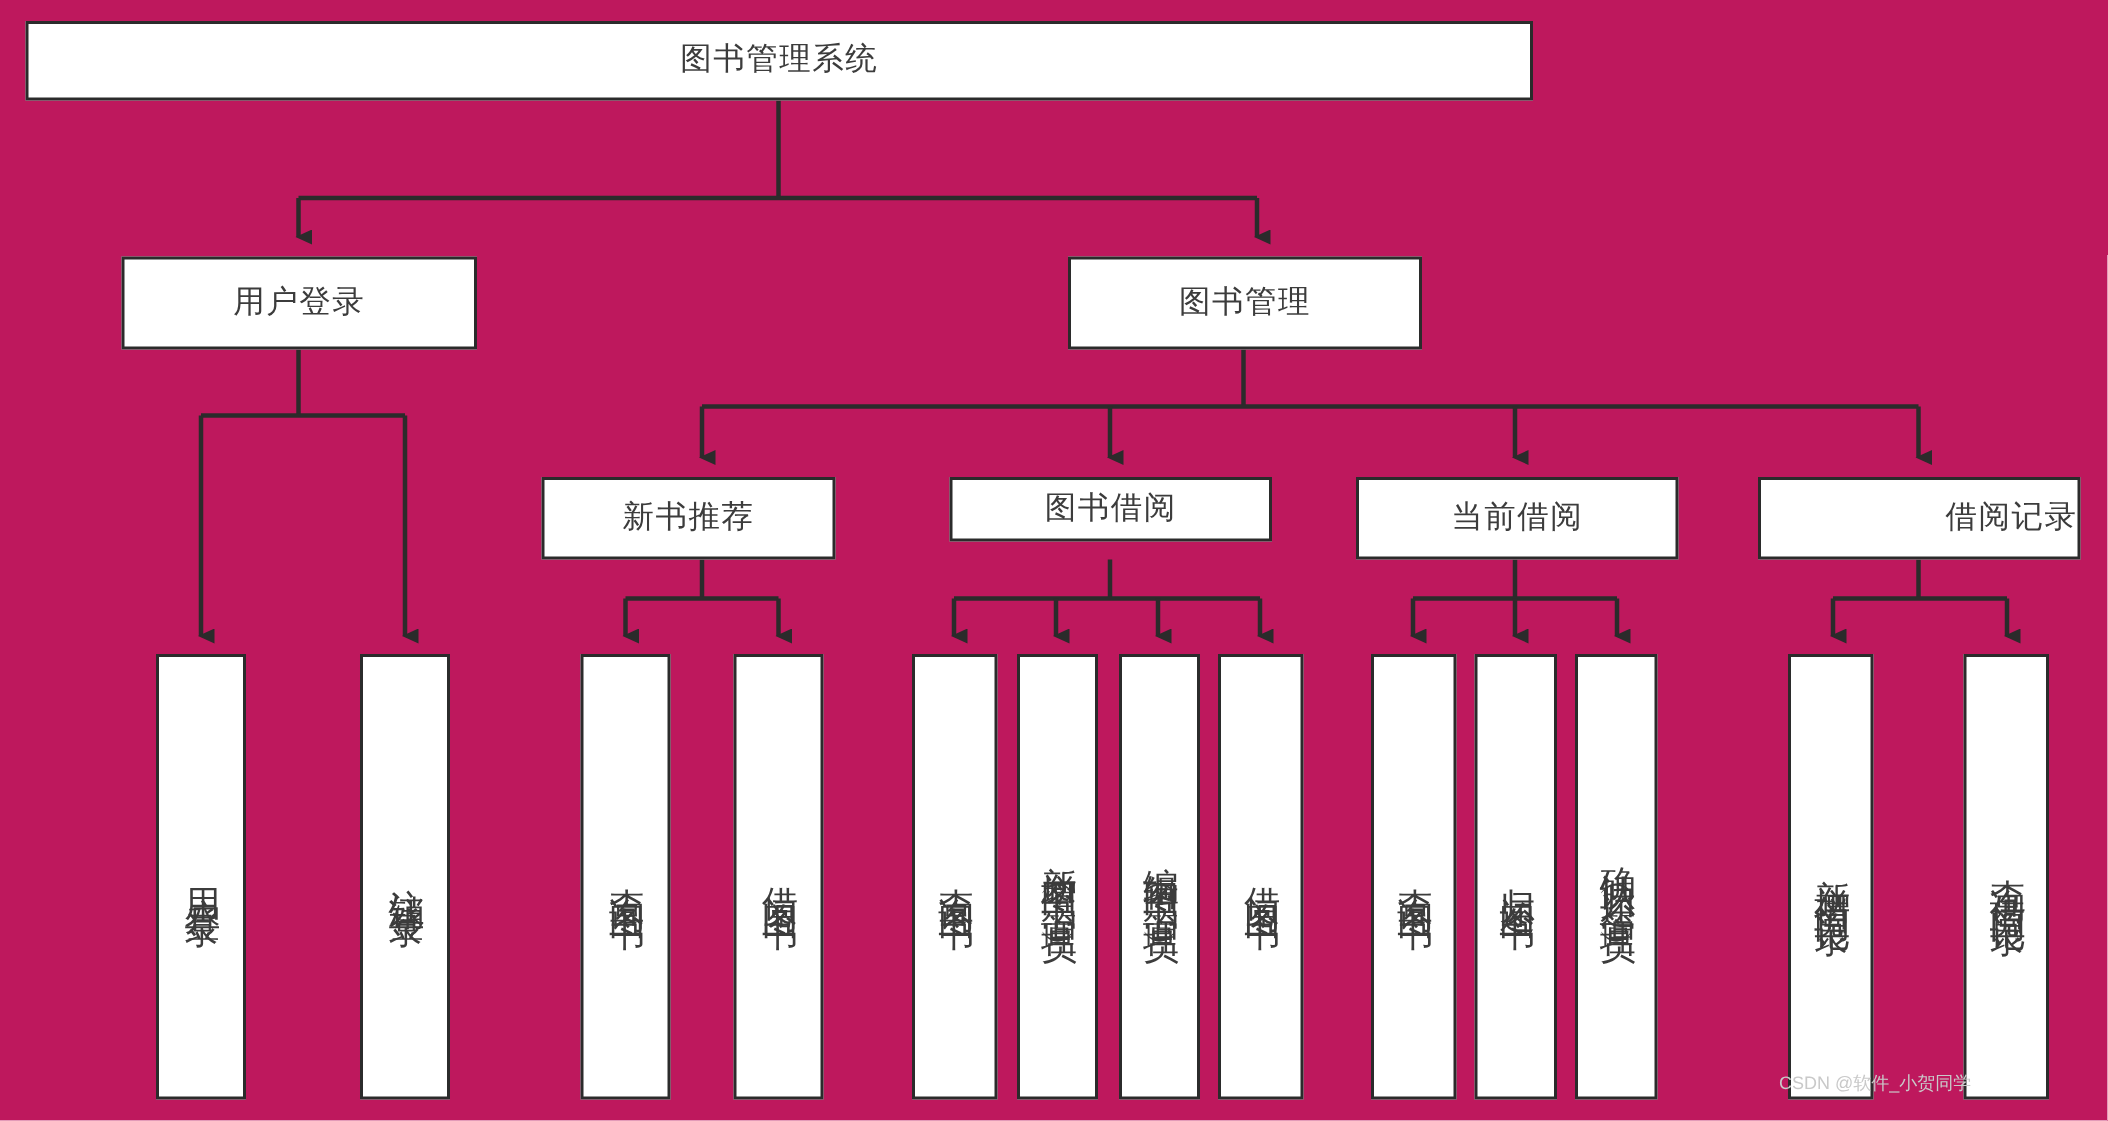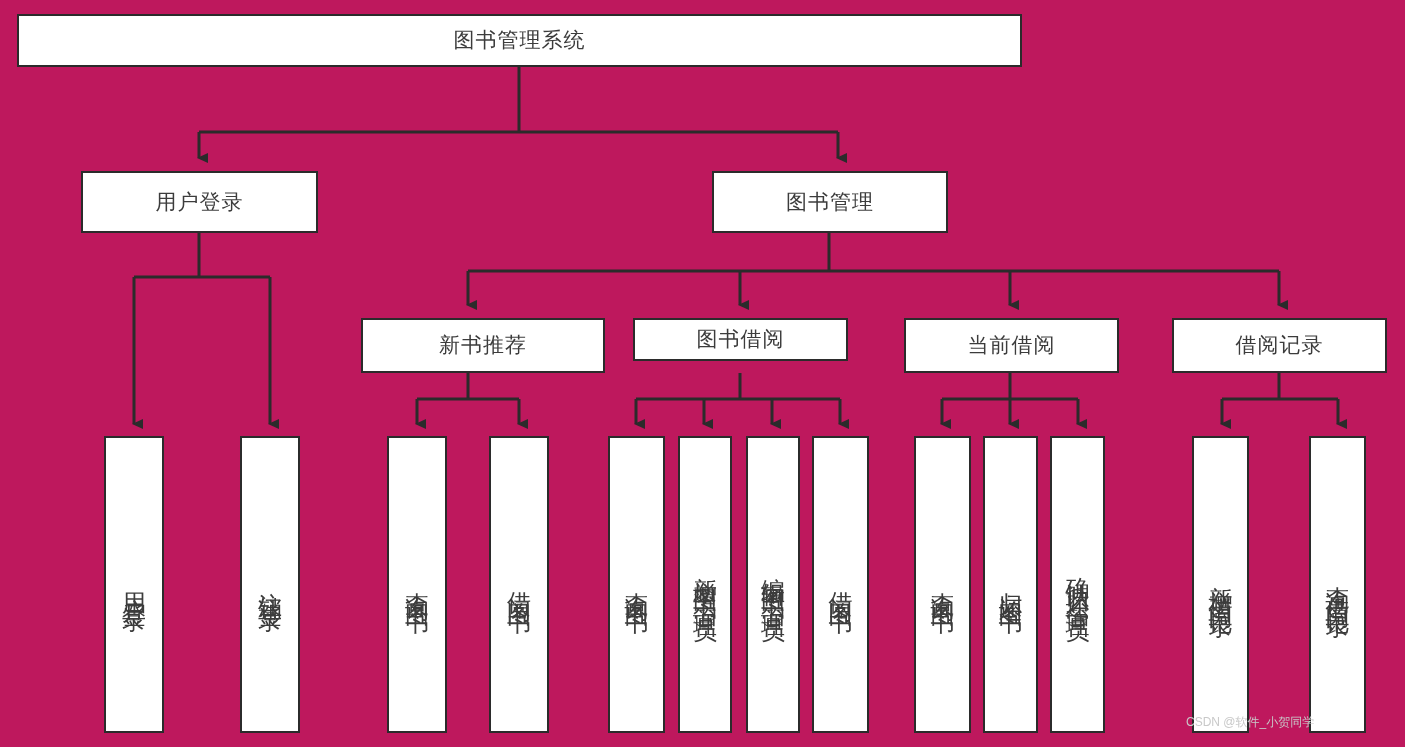--- a/index.html
+++ b/index.html
@@ -132,30 +132,30 @@
     <span class="label">图书管理系统</span>
   </div>
 
   <div class="node horiz" style="left:81px; top:171px; width:237px; height:62px;">
     <span class="label">用户登录</span>
   </div>
   <div class="node horiz" style="left:712px; top:171px; width:236px; height:62px;">
     <span class="label">图书管理</span>
   </div>
 
-  <div class="node horiz" style="left:361px; top:318px; width:244px; height:55px;">
+  <div class="node horiz" style="left:361px; top:318px; width:196px; height:55px;">
     <span class="label">新书推荐</span>
   </div>
   <div class="node horiz" style="left:633px; top:318px; width:215px; height:43px;">
     <span class="label">图书借阅</span>
   </div>
   <div class="node horiz" style="left:904px; top:318px; width:215px; height:55px;">
     <span class="label">当前借阅</span>
   </div>
-  <div class="node horiz" style="left:1172px; top:318px; width:215px; height:55px;">
+  <div class="node horiz" style="left:1172px; top:318px; width:215px; height:55px;justify-content:flex-end;">
     <span class="label">借阅记录</span>
   </div>
 
   <div class="node vert" style="left:104px; top:436px; width:60px; height:297px;">
     <span class="label">用户登录</span>
   </div>
   <div class="node vert" style="left:240px; top:436px; width:60px; height:297px;">
     <span class="label">注销登录</span>
   </div>
 

